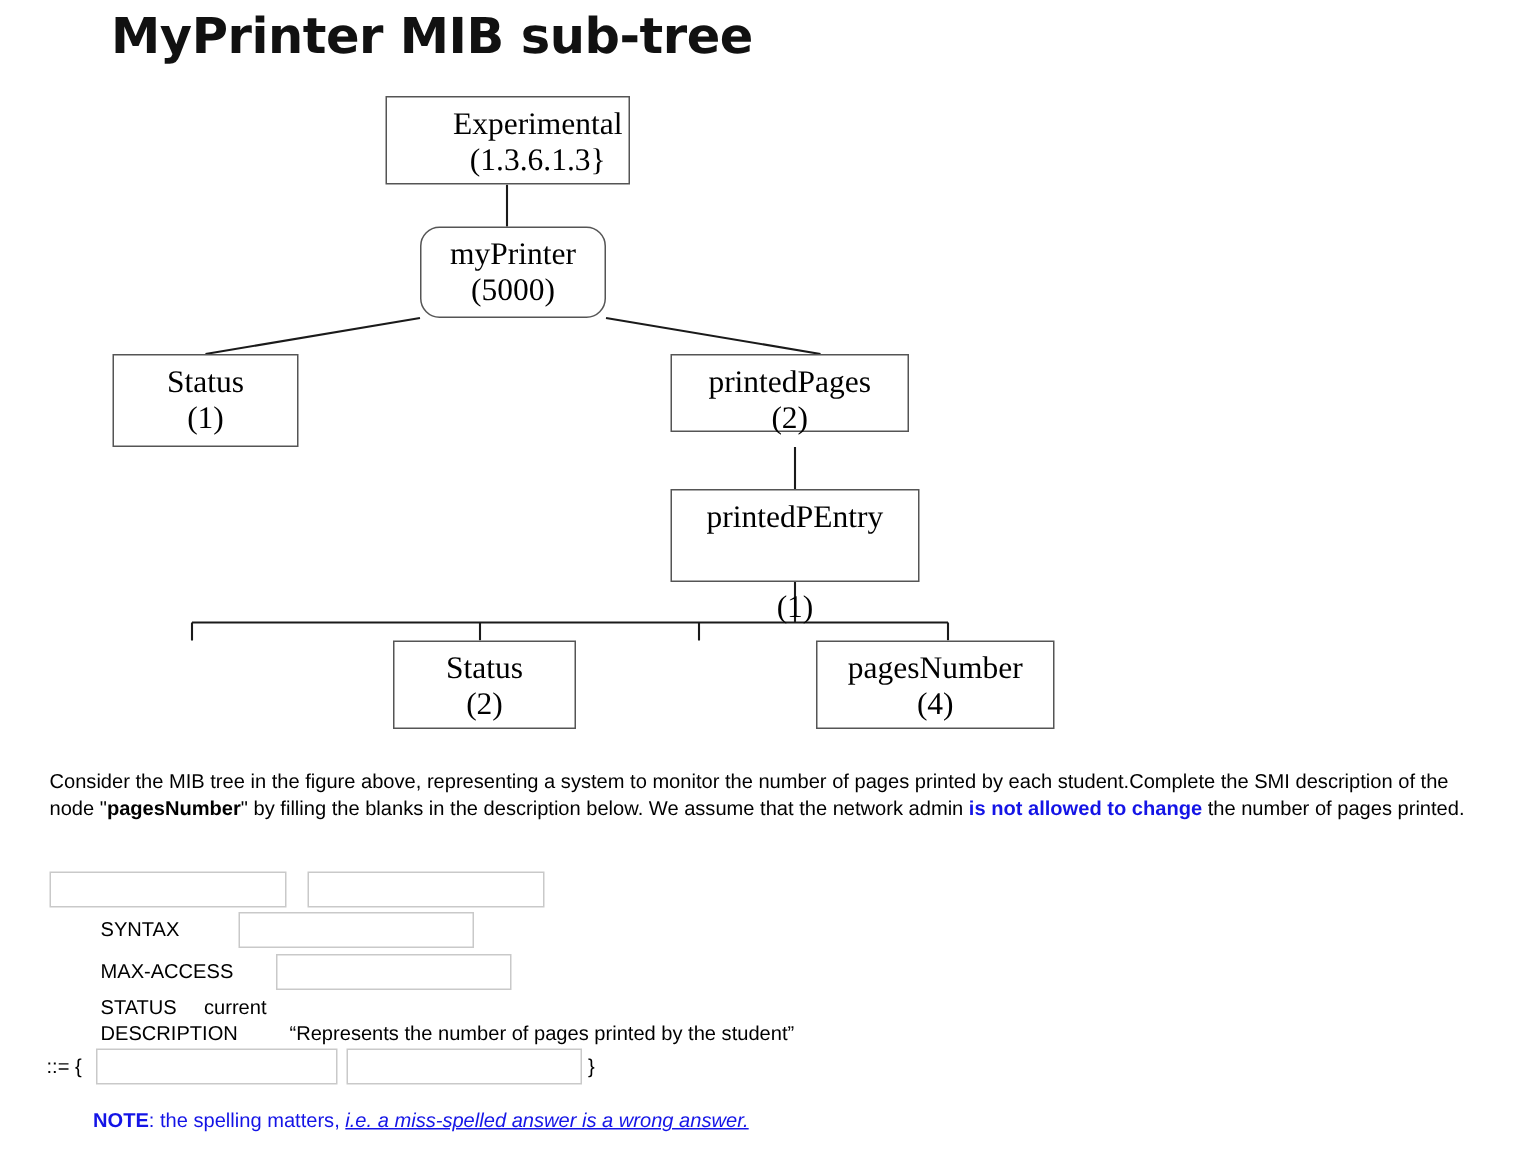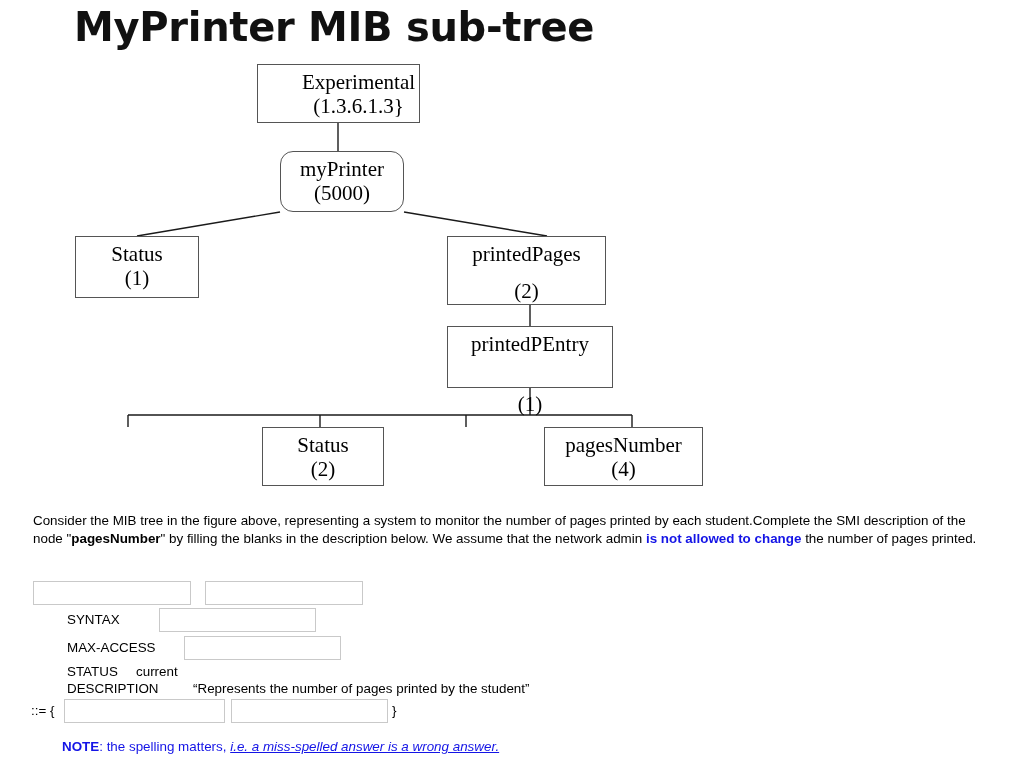--- a/index.html
+++ b/index.html
@@ -16,21 +16,21 @@
     overflow: hidden;
   }
 
   
   #page-title {
     position: absolute;
     left: 74px;
     top: 4px;
     font-family: "DejaVu Sans", sans-serif;
     font-weight: bold;
-    font-size: 40px;
+    font-size: 33px;
     letter-spacing: -0.3px;
     color: #111111;
     white-space: nowrap;
   }
 
   
   #mib-diagram {
     position: absolute;
     left: 0;
     top: 0;
@@ -146,21 +146,21 @@
   <div class="node" style="left:280px; top:151px; width:124px; height:61px;border-radius:13px;">
     <span>myPrinter</span>
     <span class="l2">(5000)</span>
   </div>
 
   <div class="node" style="left:75px; top:236px; width:124px; height:62px;">
     <span>Status</span>
     <span class="l2">(1)</span>
   </div>
 
-  <div class="node" style="left:447px; top:236px; width:159px; height:69px;justify-content:space-between;">
+  <div class="node" style="left:447px; top:236px; width:159px; height:52px;justify-content:space-between;">
     <span>printedPages</span>
     <span class="l2">(2)</span>
   </div>
 
   <div class="node" style="left:447px; top:326px; width:166px; height:62px;gap:36px;">
     <span>printedPEntry</span>
     <span class="l2">(1)</span>
   </div>
 
 

